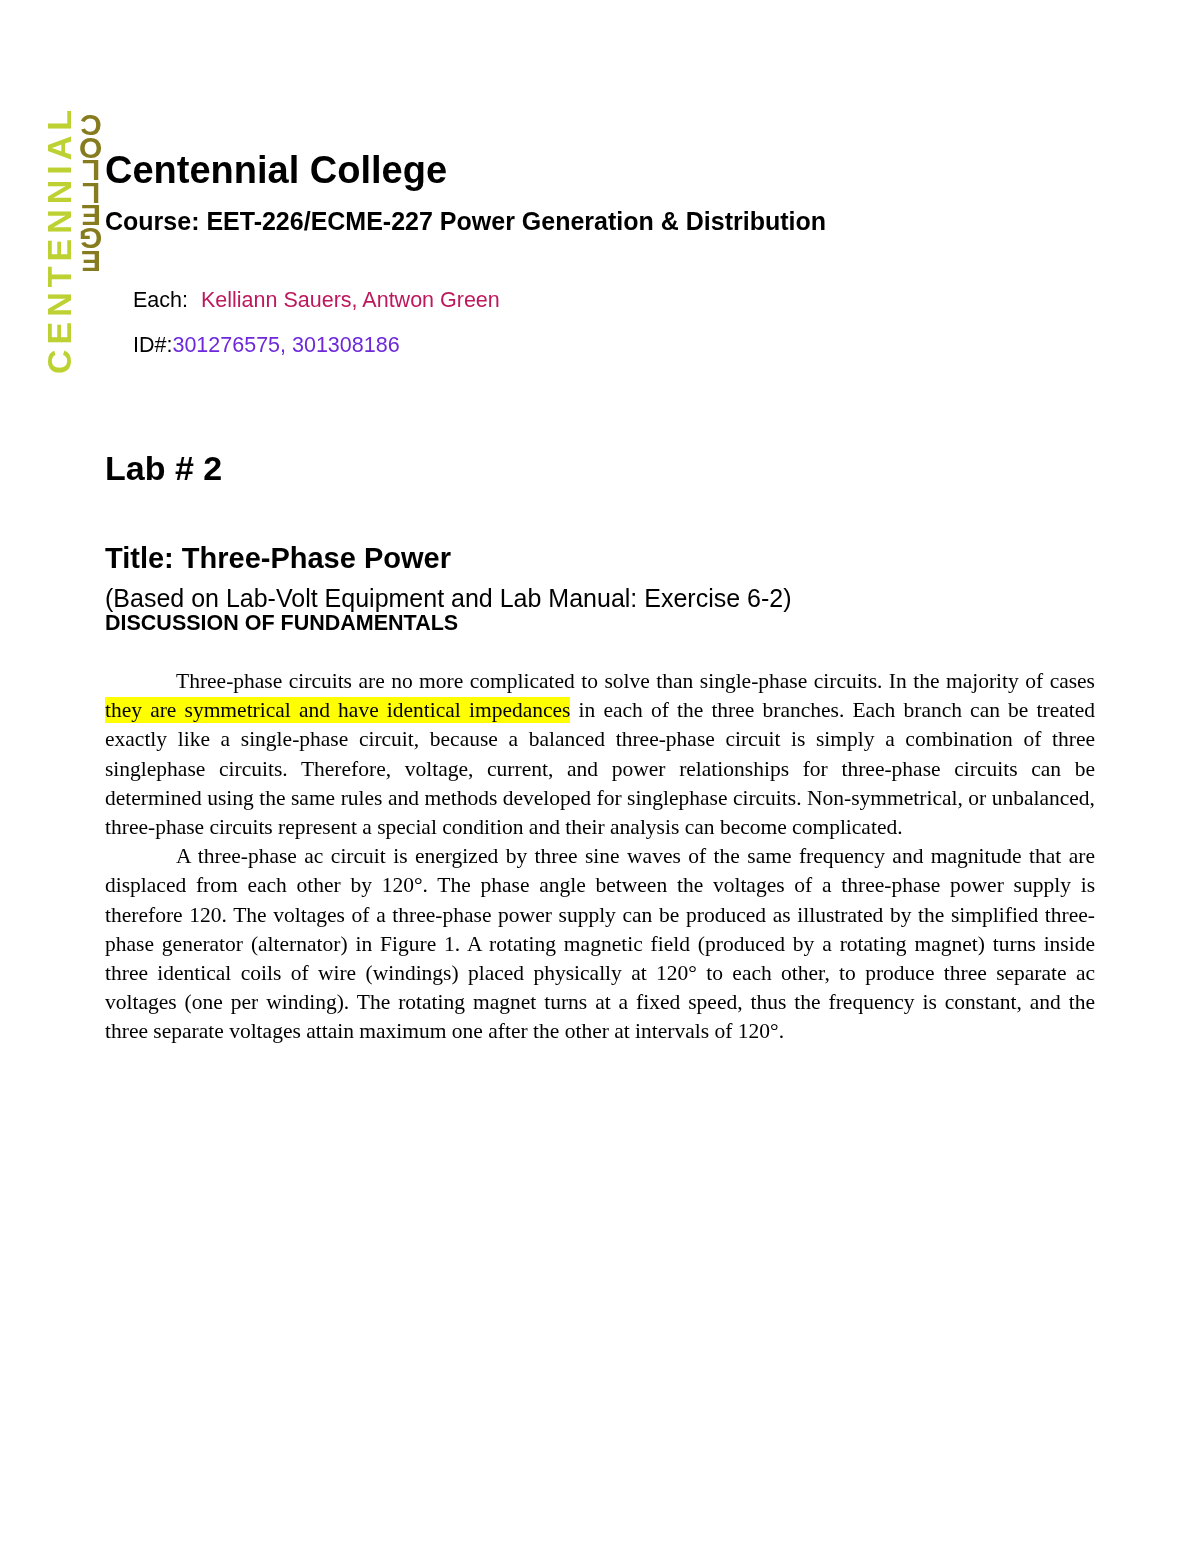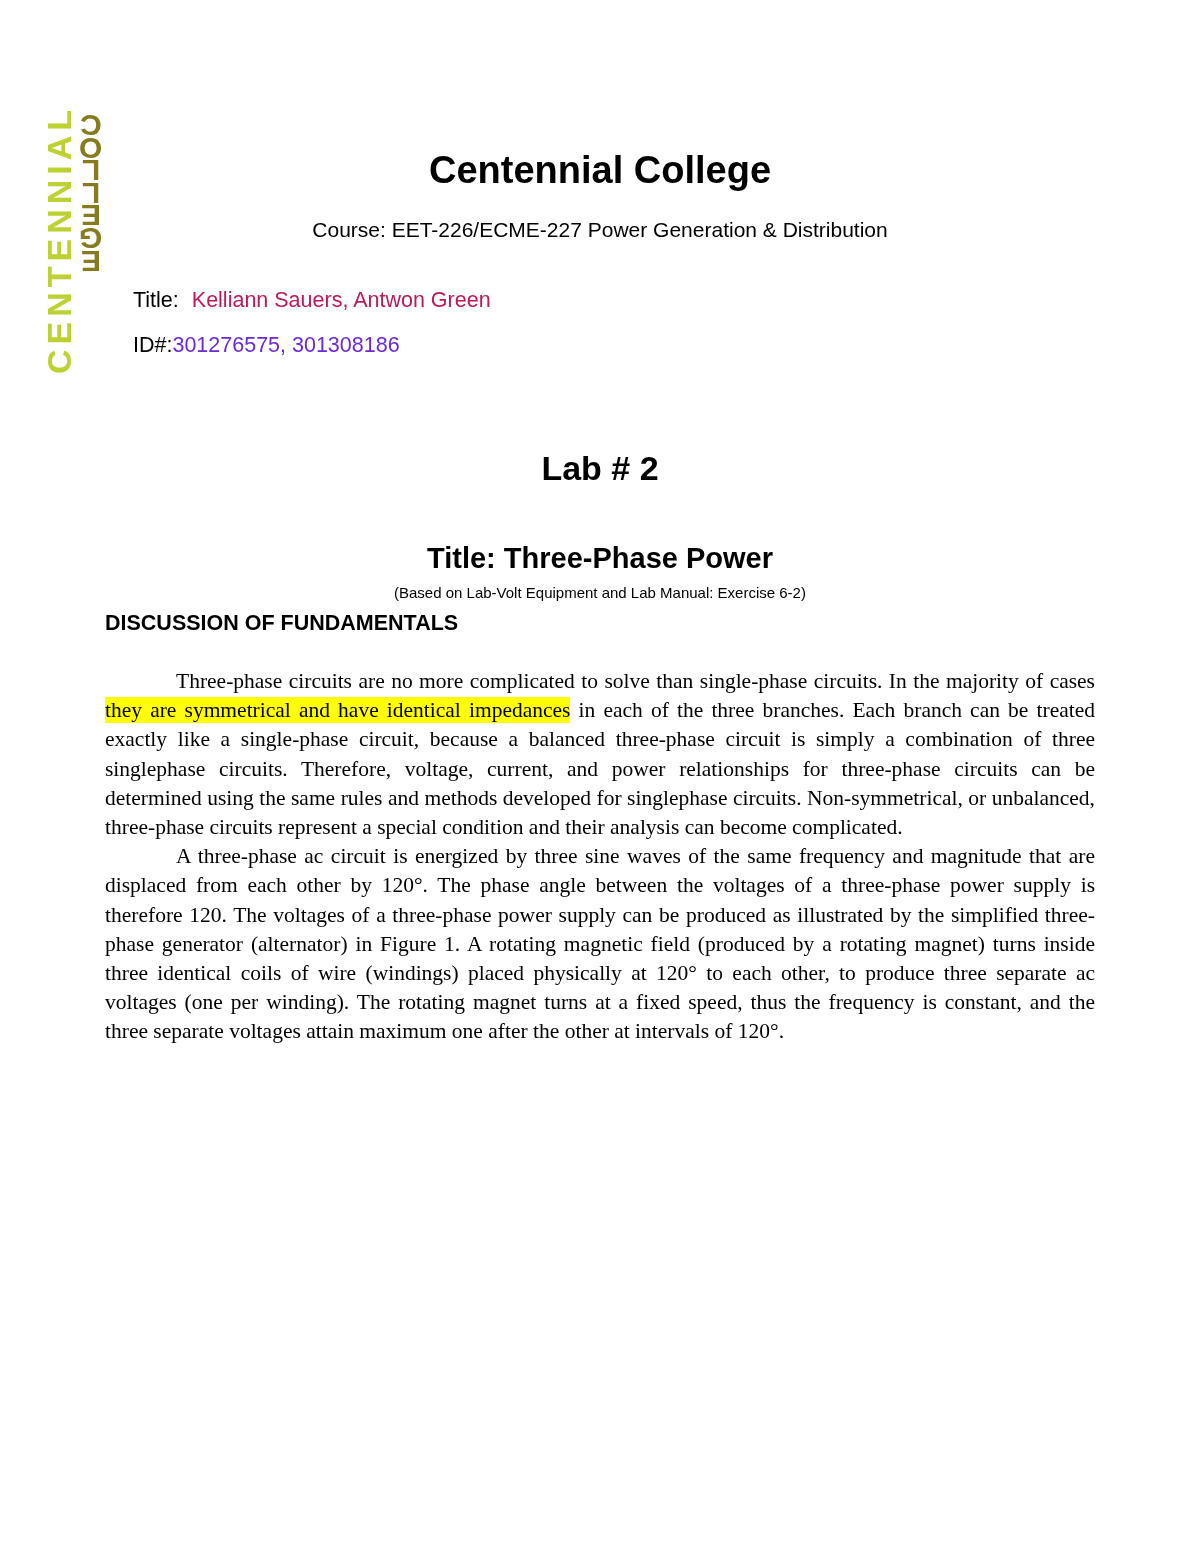--- a/index.html
+++ b/index.html
@@ -34,34 +34,34 @@
     font-weight: bold;
     font-size: 30px;
   }
   .col-letter {
     height: 22.6px;
     line-height: 22.6px;
     transform: rotate(180deg);
   }
 
   
-  .center-col { left: 105px; width: 990px; text-align: center; }
+  .center-col { left: 105px; width: 990px; text-align: left; }
 
   .doc-main-title   { top: 150px; font-size: 38px; font-weight: bold; line-height: 1.1; }
-  .doc-course-line  { top: 218px; font-size: 21px; font-weight: normal; line-height: 1.1; }
+  .doc-course-line  { top: 208px; font-size: 25px; font-weight: bold; line-height: 1.1; }
 
   .meta-line { left: 133px; font-size: 21.5px; line-height: 1.15; }
   .meta-name { top: 288px; }
   .meta-id   { top: 333px; }
   .meta-label { color: #000000; }
   .meta-gap { margin-right: 13px; }
 
   .lab-title    { top: 450px; font-size: 34px; font-weight: bold; line-height: 1.1; }
   .lab-doctitle { top: 543px; font-size: 29px; font-weight: bold; line-height: 1.1; }
-  .lab-subtitle { top: 585px; font-size: 15px; line-height: 1.1; }
+  .lab-subtitle { top: 585px; font-size: 25px; line-height: 1.1; }
 
   .section-heading {
     left: 105px; top: 612px;
     font-size: 21.5px; font-weight: bold; line-height: 1.1;
   }
 
   
   .body-text {
     left: 105px; top: 667px; width: 990px;
     font-size: 21.5px;
@@ -87,21 +87,21 @@
       <div class="col-letter">E</div>
       <div class="col-letter">G</div>
       <div class="col-letter">E</div>
     </div>
 
   <div class="abs center-col doc-main-title">Centennial College</div>
 
   <div class="abs center-col doc-course-line">Course: EET-226/ECME-227 Power Generation &amp; Distribution</div>
 
   <div class="abs meta-line meta-name">
-    <span class="meta-label meta-gap">Title:</span><span style="color: #be185d;">Kelliann Sauers, Antwon Green</span>
+    <span class="meta-label meta-gap">Each:</span><span style="color: #be185d;">Kelliann Sauers, Antwon Green</span>
   </div>
 
   <div class="abs meta-line meta-id">
     <span class="meta-label">ID#:</span><span style="color: #6d28d9;">301276575, 301308186</span>
   </div>
 
   <div class="abs center-col lab-title">Lab # 2</div>
 
   <div class="abs center-col lab-doctitle">Title: Three-Phase Power</div>
 

